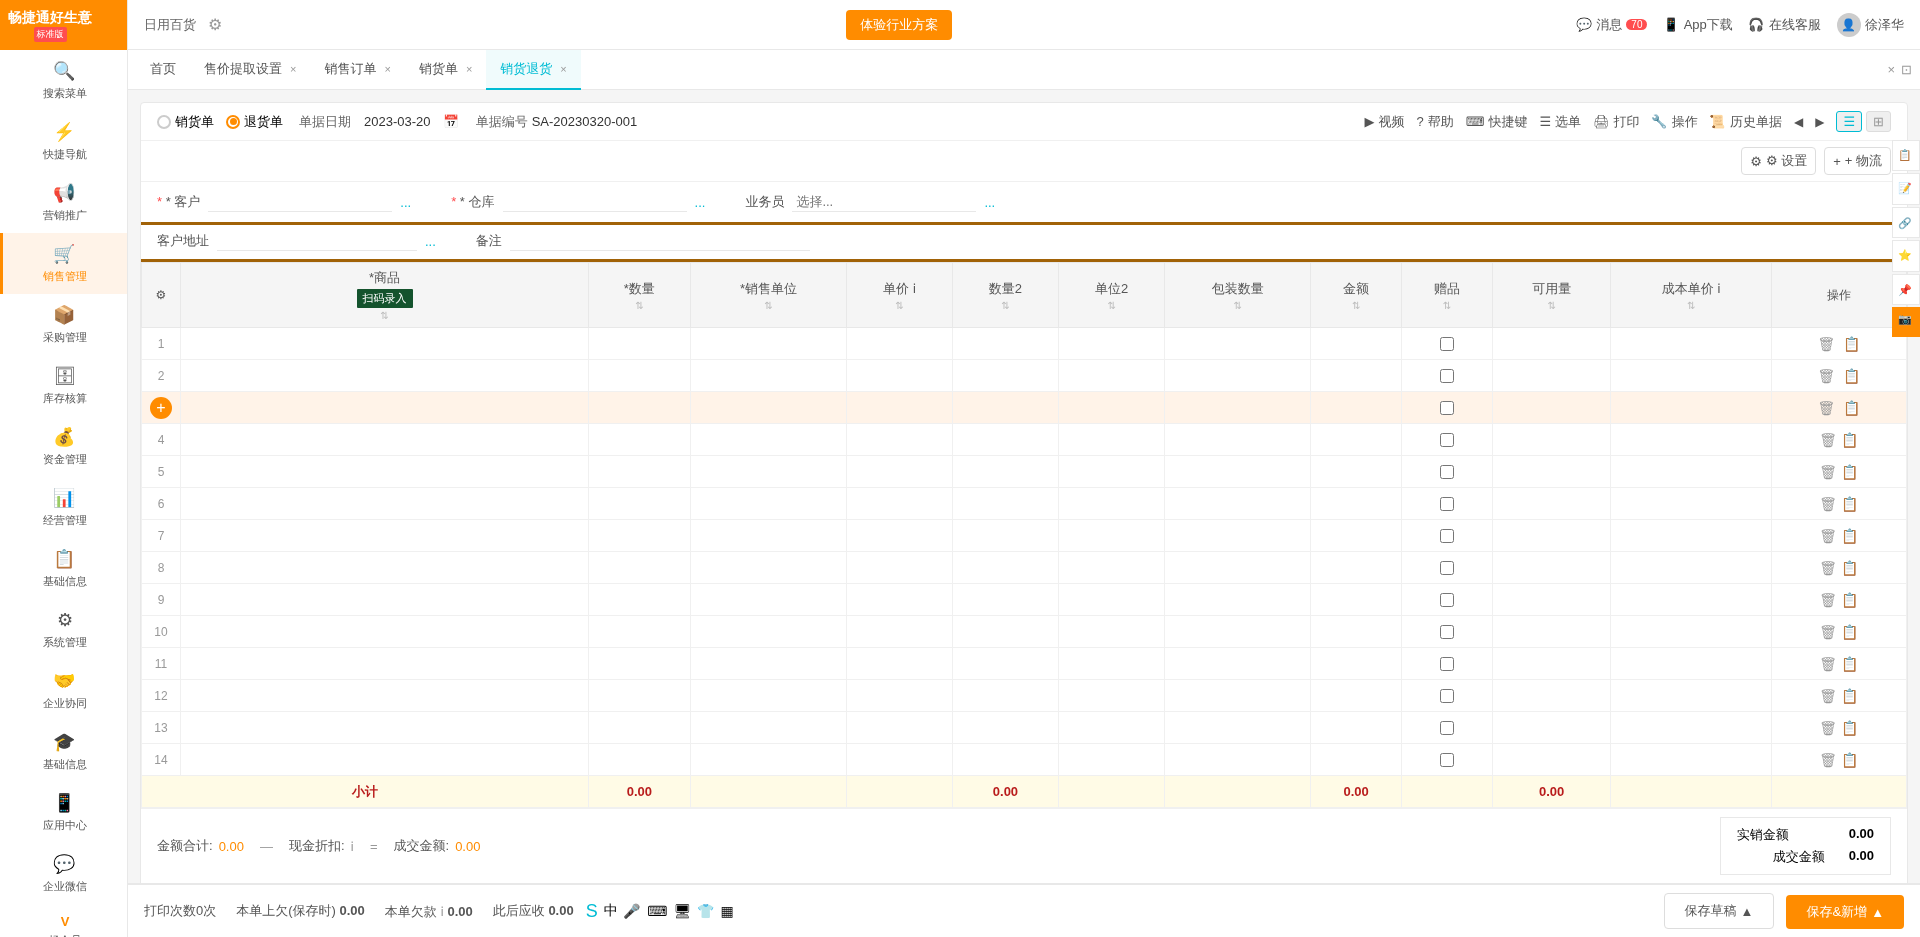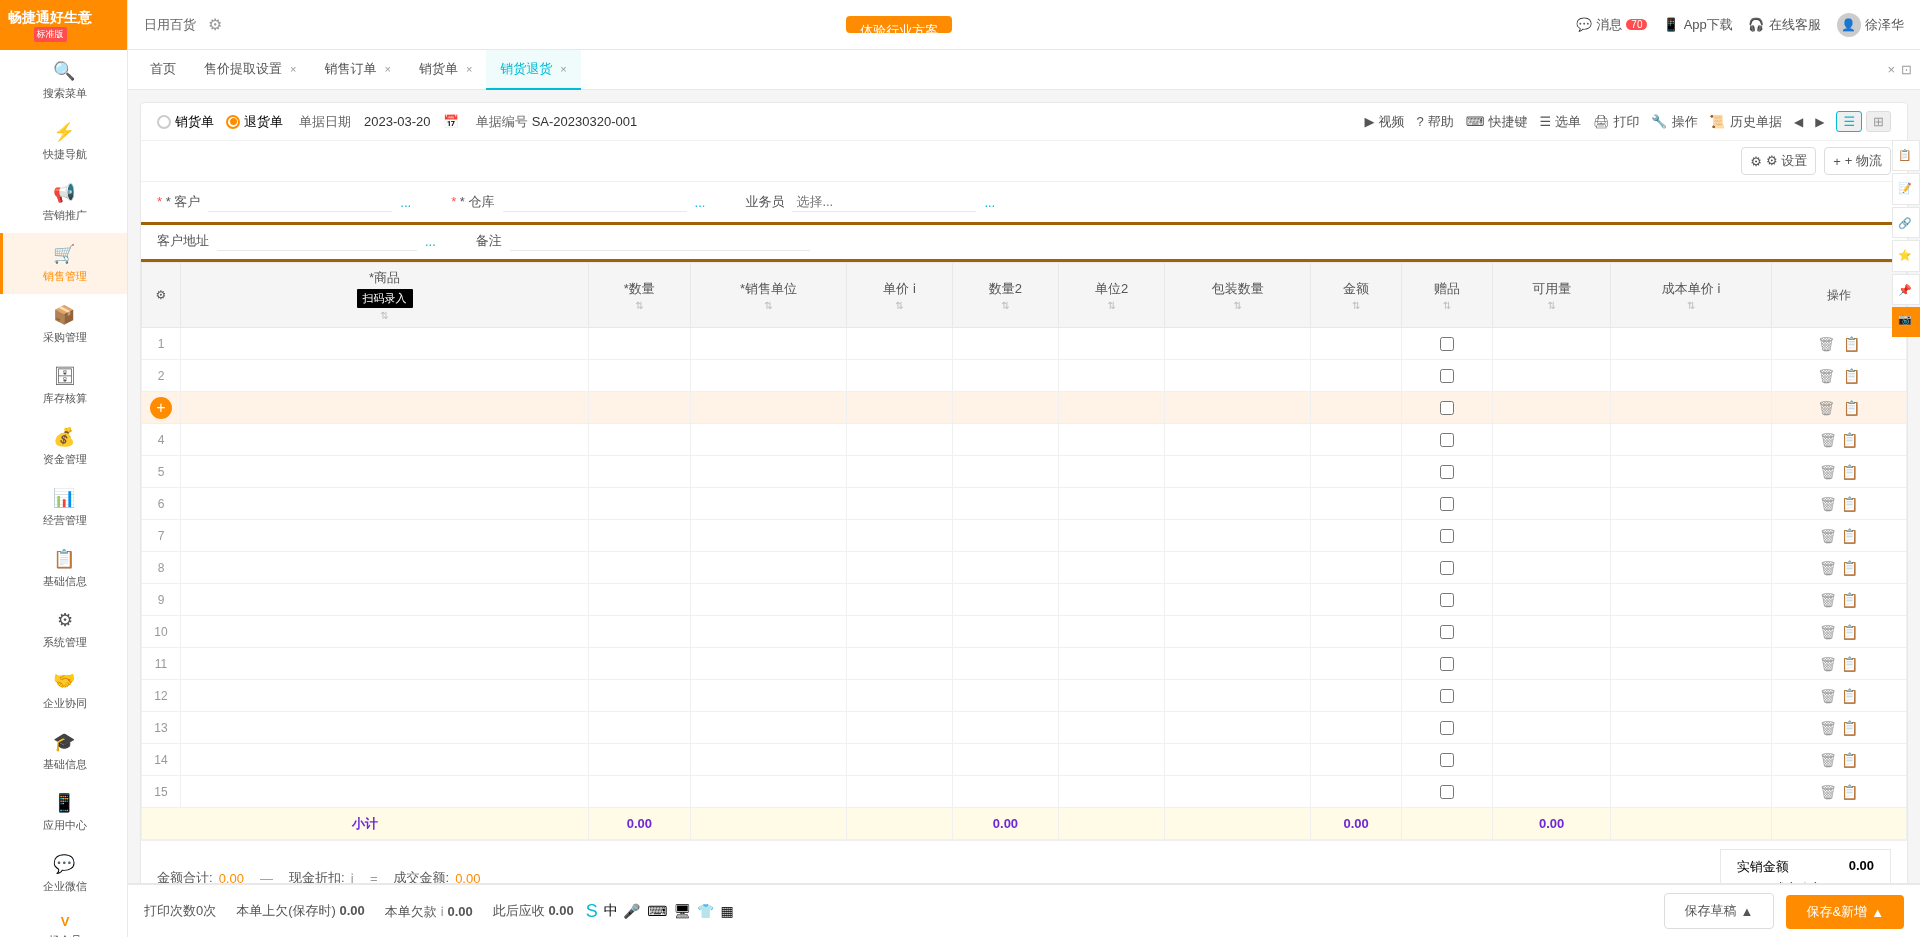--- a/index.html
+++ b/index.html
@@ -11,21 +11,21 @@
     .sidebar-logo-badge { background: #ff4d4f; color: #fff; font-size: 9px; border-radius: 2px; padding: 1px 3px; }
     .sidebar-item { display: flex; flex-direction: column; align-items: center; justify-content: center; padding: 10px 4px; cursor: pointer; color: #555; gap: 4px; border-left: 3px solid transparent; }
     .sidebar-item.active { background: #fff3e8; color: #ff8c00; border-left-color: #ff8c00; }
     .sidebar-item-icon { font-size: 18px; }
     .sidebar-item-label { font-size: 11px; text-align: center; }
 
     
     .main { flex: 1; display: flex; flex-direction: column; overflow: hidden; }
 
     
-    .top-header { background: #fff; height: 50px; display: flex; justify-content: space-between; padding: 16px 16px; border-bottom: 1px solid #e8e8e8; }
+    .top-header { background: #fff; height: 50px; display: flex; align-items: center; justify-content: space-between; padding: 16px 16px; border-bottom: 1px solid #e8e8e8; }
     .top-header-left { display: flex; align-items: center; gap: 12px; }
     .top-header-title { color: #666; font-size: 13px; }
     .top-header-gear { color: #999; cursor: pointer; font-size: 16px; }
     .experience-btn { background: #ff8c00; color: #fff; border: none; padding: 6px 14px; border-radius: 4px; cursor: pointer; font-size: 13px; }
     .top-header-right { display: flex; align-items: center; gap: 16px; }
     .top-header-right-item { display: flex; align-items: center; gap: 4px; color: #555; cursor: pointer; font-size: 13px; }
     .badge { background: #ff4d4f; color: #fff; border-radius: 10px; padding: 0 5px; font-size: 10px; min-width: 16px; text-align: center; }
     .avatar { width: 24px; height: 24px; border-radius: 50%; background: #ccc; display: flex; align-items: center; justify-content: center; font-size: 12px; }
 
     
@@ -70,25 +70,25 @@
 
     
     .grid-table-wrapper { overflow: auto; }
     .grid-table { width: 100%; border-collapse: collapse; }
     .grid-table th { background: #f5f5f5; border: 1px solid #e8e8e8; padding: 6px 8px; text-align: center; color: #555; font-weight: normal; white-space: nowrap; font-size: 12px; position: sticky; top: 0; z-index: 2; }
     .grid-table td { border: 1px solid #f0f0f0; padding: 4px 8px; text-align: center; color: #333; height: 32px; }
     .grid-table tr.active-row td { background: #fff3e8; }
     .grid-table tr.active-row td input { background: transparent; }
     .row-num { color: #999; font-size: 12px; text-align: center; }
     .add-row-btn { width: 22px; height: 22px; border-radius: 50%; background: #ff8c00; color: #fff; border: none; cursor: pointer; font-size: 16px; display: flex; align-items: center; justify-content: center; }
-    .scan-btn { background: #000000; color: #fff; border: none; padding: 2px 6px; border-radius: 1px; cursor: pointer; font-size: 11px; }
+    .scan-btn { background: #14532d; color: #fff; border: none; padding: 2px 6px; border-radius: 1px; cursor: pointer; font-size: 11px; }
     .checkbox-cell { display: flex; justify-content: center; align-items: center; }
     input[type="checkbox"] { width: 14px; height: 14px; }
     .table-icon-btn { background: none; border: none; cursor: pointer; color: #999; font-size: 14px; padding: 2px; }
-    .subtotal-row td { background: #fffbe6; font-weight: bold; color: #6d28d9; border-top: 1px solid #e8e8e8; }
+    .subtotal-row td { background: #fffbe6; font-weight: bold; color: #b91c1c; border-top: 1px solid #e8e8e8; }
     .gear-col { width: 36px; }
     .th-sort { display: flex; align-items: center; justify-content: center; gap: 2px; flex-direction: column; }
     .sort-icon { font-size: 10px; color: #bbb; }
 
     
     .bottom-summary { padding: 8px 16px; display: flex; align-items: center; gap: 16px; border-top: 1px solid #f0f0f0; background: #fff; }
     .summary-item { display: flex; align-items: center; gap: 6px; color: #555; }
     .summary-value { color: #ff8c00; }
     .dash { color: #999; }
     .eq { color: #999; }
@@ -673,39 +673,20 @@
                       <div class="checkbox-cell">
                         <input type="checkbox" style="">
                       </div>
                     </td>
                     <td></td>
                     <td></td>
                     <td><button class="table-icon-btn">🗑</button><button class="table-icon-btn">📋</button></td>
                   </tr>
                 <tr>
                     <td><span class="row-num">14</span></td>
-                    <td></td>
-                    <td></td>
-                    <td></td>
-                    <td></td>
-                    <td></td>
-                    <td></td>
-                    <td></td>
-                    <td></td>
-                    <td>
-                      <div class="checkbox-cell">
-                        <input type="checkbox" style="">
-                      </div>
-                    </td>
-                    <td></td>
-                    <td></td>
-                    <td><button class="table-icon-btn">🗑</button><button class="table-icon-btn">📋</button></td>
-                  </tr>
-                <tr>
-                    <td><span class="row-num">15</span></td>
                     <td></td>
                     <td></td>
                     <td></td>
                     <td></td>
                     <td></td>
                     <td></td>
                     <td></td>
                     <td></td>
                     <td>
                       <div class="checkbox-cell">

